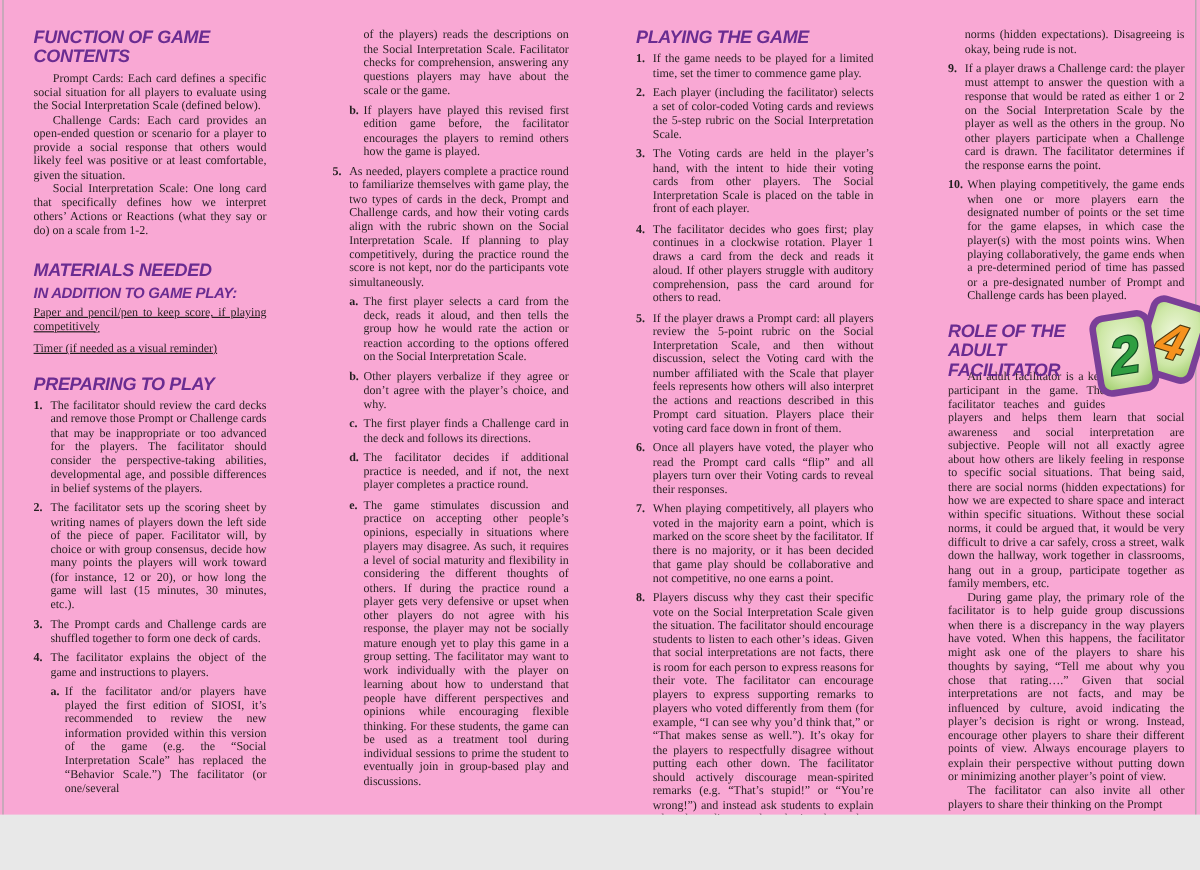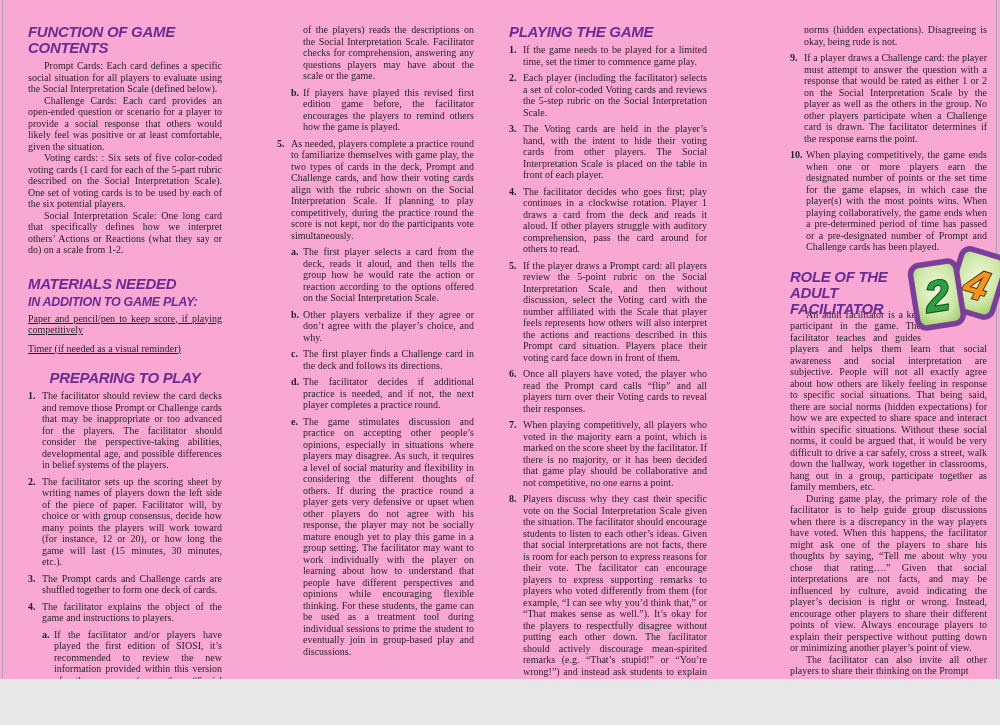--- a/index.html
+++ b/index.html
@@ -10,32 +10,32 @@
     color:#231f20;
   }
   .edge-v{position:absolute;top:0;bottom:0;width:1px;background:#a9a9a9;}
   .edge-left{left:2px;}
   .edge-right{left:996px;}
   .edge-bottom{position:absolute;left:0;right:0;top:721px;height:2px;background:#9b9b9b;}
 
   .col{position:absolute;top:24px;font-size:10px;line-height:11.5px;text-align:justify;hyphens:auto;-webkit-hyphens:auto;}
   #col1{left:28px;width:194px;}
   #col2{left:277px;width:197px;}
-  #col3{left:509px;width:198px;}
+  #col3{left:530px;width:198px;}
   #col4{left:758px;width:197px;margin-left:32px;}
 
   .hd{
     font-family:"Liberation Sans", sans-serif;
     font-weight:bold;font-style:italic;
     color:#6a2c91;font-size:15px;line-height:16px;
     letter-spacing:-0.3px;text-align:left;
     margin:0 0 4px 0;hyphens:none;
   }
   .hd-sub{font-size:12.5px;line-height:14px;margin-top:-1px;}
-  .mt{margin-top:16px;text-align:center;}
+  .mt{margin-top:16px;}
   .mt2{margin-top:20px;}
 
   p.body{margin:0;text-indent:16px;}
   p.plain{margin:0 0 7px 0;text-indent:0;text-decoration:underline;}
   .lead{font-weight:normal;}
 
   .oli{position:relative;padding-left:14px;margin:0 0 5px 0;}
   .oli > .num{position:absolute;left:0;top:0;font-weight:bold;font-style:normal;}
   .sli{position:relative;margin-left:14px;padding-left:12px;margin-bottom:5px;}
   .sli > .num{position:absolute;left:0;top:0;font-weight:bold;}
@@ -59,21 +59,20 @@
 <div class="page">
   <div class="edge-v edge-left"></div>
   <div class="edge-v edge-right"></div>
   <div class="edge-bottom"></div>
 
   <div class="col" id="col1">
     <div class="hd">FUNCTION OF GAME CONTENTS</div>
 
     <p class="body"><span class="lead">Prompt Cards:</span><span> Each card defines a specific social situation for all players to evaluate using the Social Interpretation Scale (defined below).</span></p>
     <p class="body"><span class="lead">Challenge Cards:</span><span> Each card provides an open-ended question or scenario for a player to provide a social response that others would likely feel was positive or at least comfortable, given the situation.</span></p>
-    <p class="body"><span class="lead">Voting cards:</span><span> : Six sets of five color-coded voting cards (1 card for each of the 5-part rubric described on the Social Interpretation Scale). One set of voting cards is to be used by each of the six potential players.</span></p>
     <p class="body"><span class="lead">Social Interpretation Scale:</span><span> One long card that specifically defines how we interpret others’ Actions or Reactions (what they say or do) on a scale from 1-2.</span></p>
 
     <div class="hd mt2">MATERIALS NEEDED</div>
     <div class="hd hd-sub">IN ADDITION TO GAME PLAY:</div>
     <p class="plain">Paper and pencil/pen to keep score, if playing competitively</p>
     <p class="plain">Timer (if needed as a visual reminder)</p>
 
     <div class="hd mt">PREPARING TO PLAY</div>
     <div class="oli"><span class="num">1.</span><span>The facilitator should review the card decks and remove those Prompt or Challenge cards that may be inappropriate or too advanced for the players. The facilitator should consider the perspective-taking abilities, developmental age, and possible differences in belief systems of the players.</span></div>
     <div class="oli"><span class="num">2.</span><span>The facilitator sets up the scoring sheet by writing names of players down the left side of the piece of paper. Facilitator will, by choice or with group consensus, decide how many points the players will work toward (for instance, 12 or 20), or how long the game will last (15 minutes, 30 minutes, etc.).</span></div>

